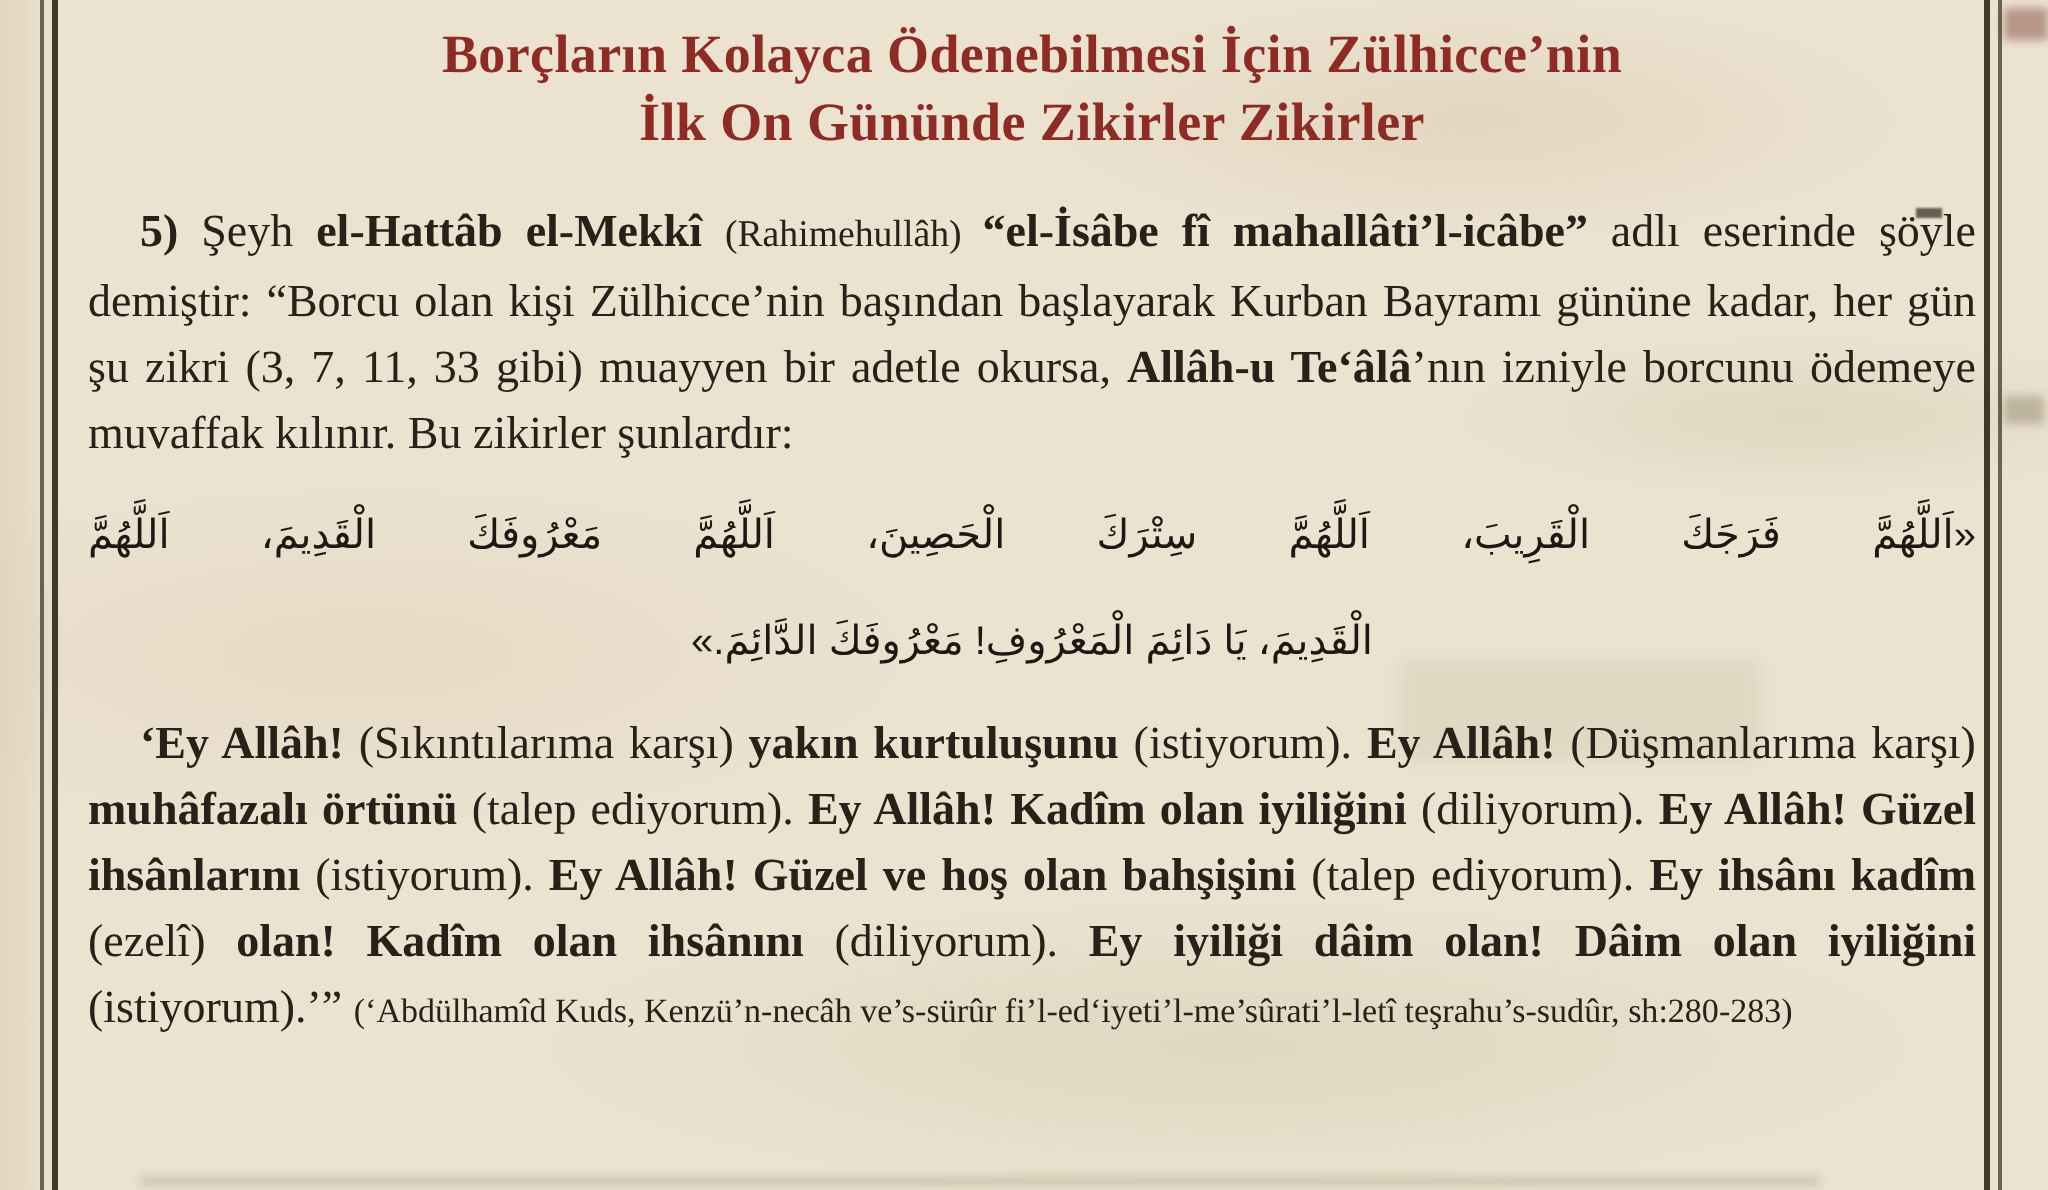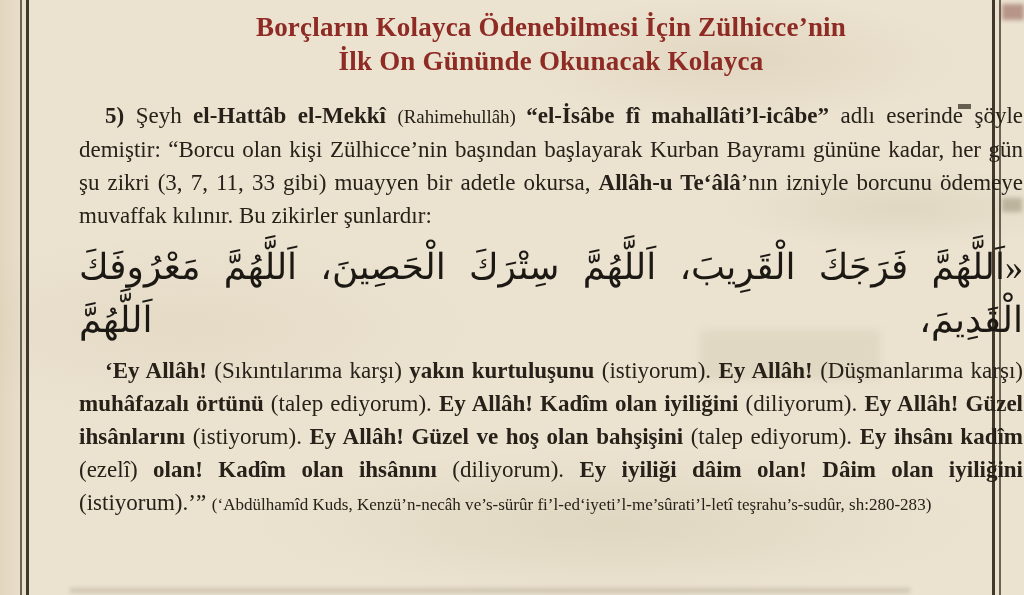--- a/index.html
+++ b/index.html
@@ -19,35 +19,35 @@
   .rr-inner { left:992px; width:3px; }
   .rr-outer { left:999px; width:2px; opacity:.75; }
 
   .smudge { position:absolute; filter:blur(2px); pointer-events:none; }
   .sm-tr   { right:0; top:4px; width:22px; height:16px; background:rgba(104,34,28,0.40); }
   .sm-r1   { left:1002px; top:198px; width:20px; height:14px; background:rgba(92,82,56,0.30); }
   .sm-dash { left:958px; top:104px; width:13px; height:5px; background:rgba(58,50,38,0.75); filter:blur(0.5px); }
   .sm-bot  { left:70px; top:588px; width:840px; height:5px; background:rgba(110,100,70,0.22); }
   .sm-mid  { left:700px; top:330px; width:180px; height:50px; background:rgba(156,148,103,0.12); filter:blur(4px); }
 
-  .content { position:absolute; left:44px; top:10px; width:944px;margin-left:35px; }
+  .content { position:absolute; left:44px; top:10px; width:944px; }
 
   .title { text-align:center; color:#8e2b24; font-weight:bold; font-size:27px; line-height:34px; letter-spacing:0.2px; }
 
   .body { margin:0; font-size:23px; line-height:33px; text-align:justify; text-indent:26px; }
   .intro { margin-top:21px; }
   .translation { margin-top:7px; }
 
   .b  { font-weight:bold; }
   .i  { }
   .smx{ font-size:0.82em; }
   .xs { font-size:0.74em; letter-spacing:0; }
 
-  .arabic { margin-top:9px; direction:rtl; font-family:Liberation Serif, serif;
-            font-size:36px; color:#1c1914; }
+  .arabic { margin-top:9px; direction:rtl; font-family:Liberation Sans, sans-serif;
+            font-size:20px; color:#1c1914; }
   .ar-line { line-height:53px; text-align:justify; text-align-last:justify; white-space:normal; }
   .ar-center { text-align:center; text-align-last:center; }
 </style>
 </head>
 <body>
 
 <div class="page">
   <div class="rule rl-outer"></div>
   <div class="rule rl-inner"></div>
   <div class="rule rr-inner"></div>
@@ -55,24 +55,25 @@
 
   <div class="smudge sm-tr"></div>
   <div class="smudge sm-r1"></div>
   <div class="smudge sm-dash"></div>
   <div class="smudge sm-bot"></div>
   <div class="smudge sm-mid"></div>
 
   <div class="content">
     <div class="title">
       <div>Borçların Kolayca Ödenebilmesi İçin Zülhicce’nin</div>
-      <div>İlk On Gününde Okunacak Kolayca</div>
+      <div>İlk On Gününde Zikirler Zikirler</div>
     </div>
 
     <p class="body intro"><span class="b">5) </span><span class="">Şeyh </span><span class="b">el-Hattâb el-Mekkî </span><span class="i smx">(Rahimehullâh) </span><span class="b i">“el-İsâbe fî mahallâti’l-icâbe” </span><span class="">adlı eserinde şöyle demiştir: “Borcu olan kişi Zülhicce’nin başından başlayarak Kurban Bayramı gününe kadar, her gün şu zikri (3, 7, 11, 33 gibi) muayyen bir adetle okursa, </span><span class="b">Allâh-u Te‘âlâ</span><span class="">’nın izniyle borcunu ödemeye muvaffak kılınır. Bu zikirler şunlardır:</span></p>
 
     <div class="arabic" dir="rtl" lang="ar">
       <div class="ar-line">«اَللَّهُمَّ فَرَجَكَ الْقَرِيبَ، اَللَّهُمَّ سِتْرَكَ الْحَصِينَ، اَللَّهُمَّ مَعْرُوفَكَ الْقَدِيمَ، اَللَّهُمَّ</div>
+      <div class="ar-line ar-center">الْقَدِيمَ، يَا دَائِمَ الْمَعْرُوفِ! مَعْرُوفَكَ الدَّائِمَ.»</div>
     </div>
 
     <p class="body translation"><span class="b">‘Ey Allâh! </span><span class="">(Sıkıntılarıma karşı) </span><span class="b">yakın kurtuluşunu </span><span class="">(istiyorum). </span><span class="b">Ey Allâh! </span><span class="">(Düşmanlarıma karşı) </span><span class="b">muhâfazalı örtünü </span><span class="">(talep ediyorum). </span><span class="b">Ey Allâh! Kadîm olan iyiliğini </span><span class="">(diliyorum). </span><span class="b">Ey Allâh! Güzel ihsânlarını </span><span class="">(istiyorum). </span><span class="b">Ey Allâh! Güzel ve hoş olan bahşişini </span><span class="">(talep ediyorum). </span><span class="b">Ey ihsânı kadîm </span><span class="">(ezelî) </span><span class="b">olan! Kadîm olan ihsânını </span><span class="">(diliyorum). </span><span class="b">Ey iyiliği dâim olan! Dâim olan iyiliğini </span><span class="">(istiyorum).’” </span><span class="i xs">(‘Abdülhamîd Kuds, Kenzü’n-necâh ve’s-sürûr fi’l-ed‘iyeti’l-me’sûrati’l-letî teşrahu’s-sudûr, sh:280-283)</span></p>
   </div>
 </div>
 
 </body></html>

